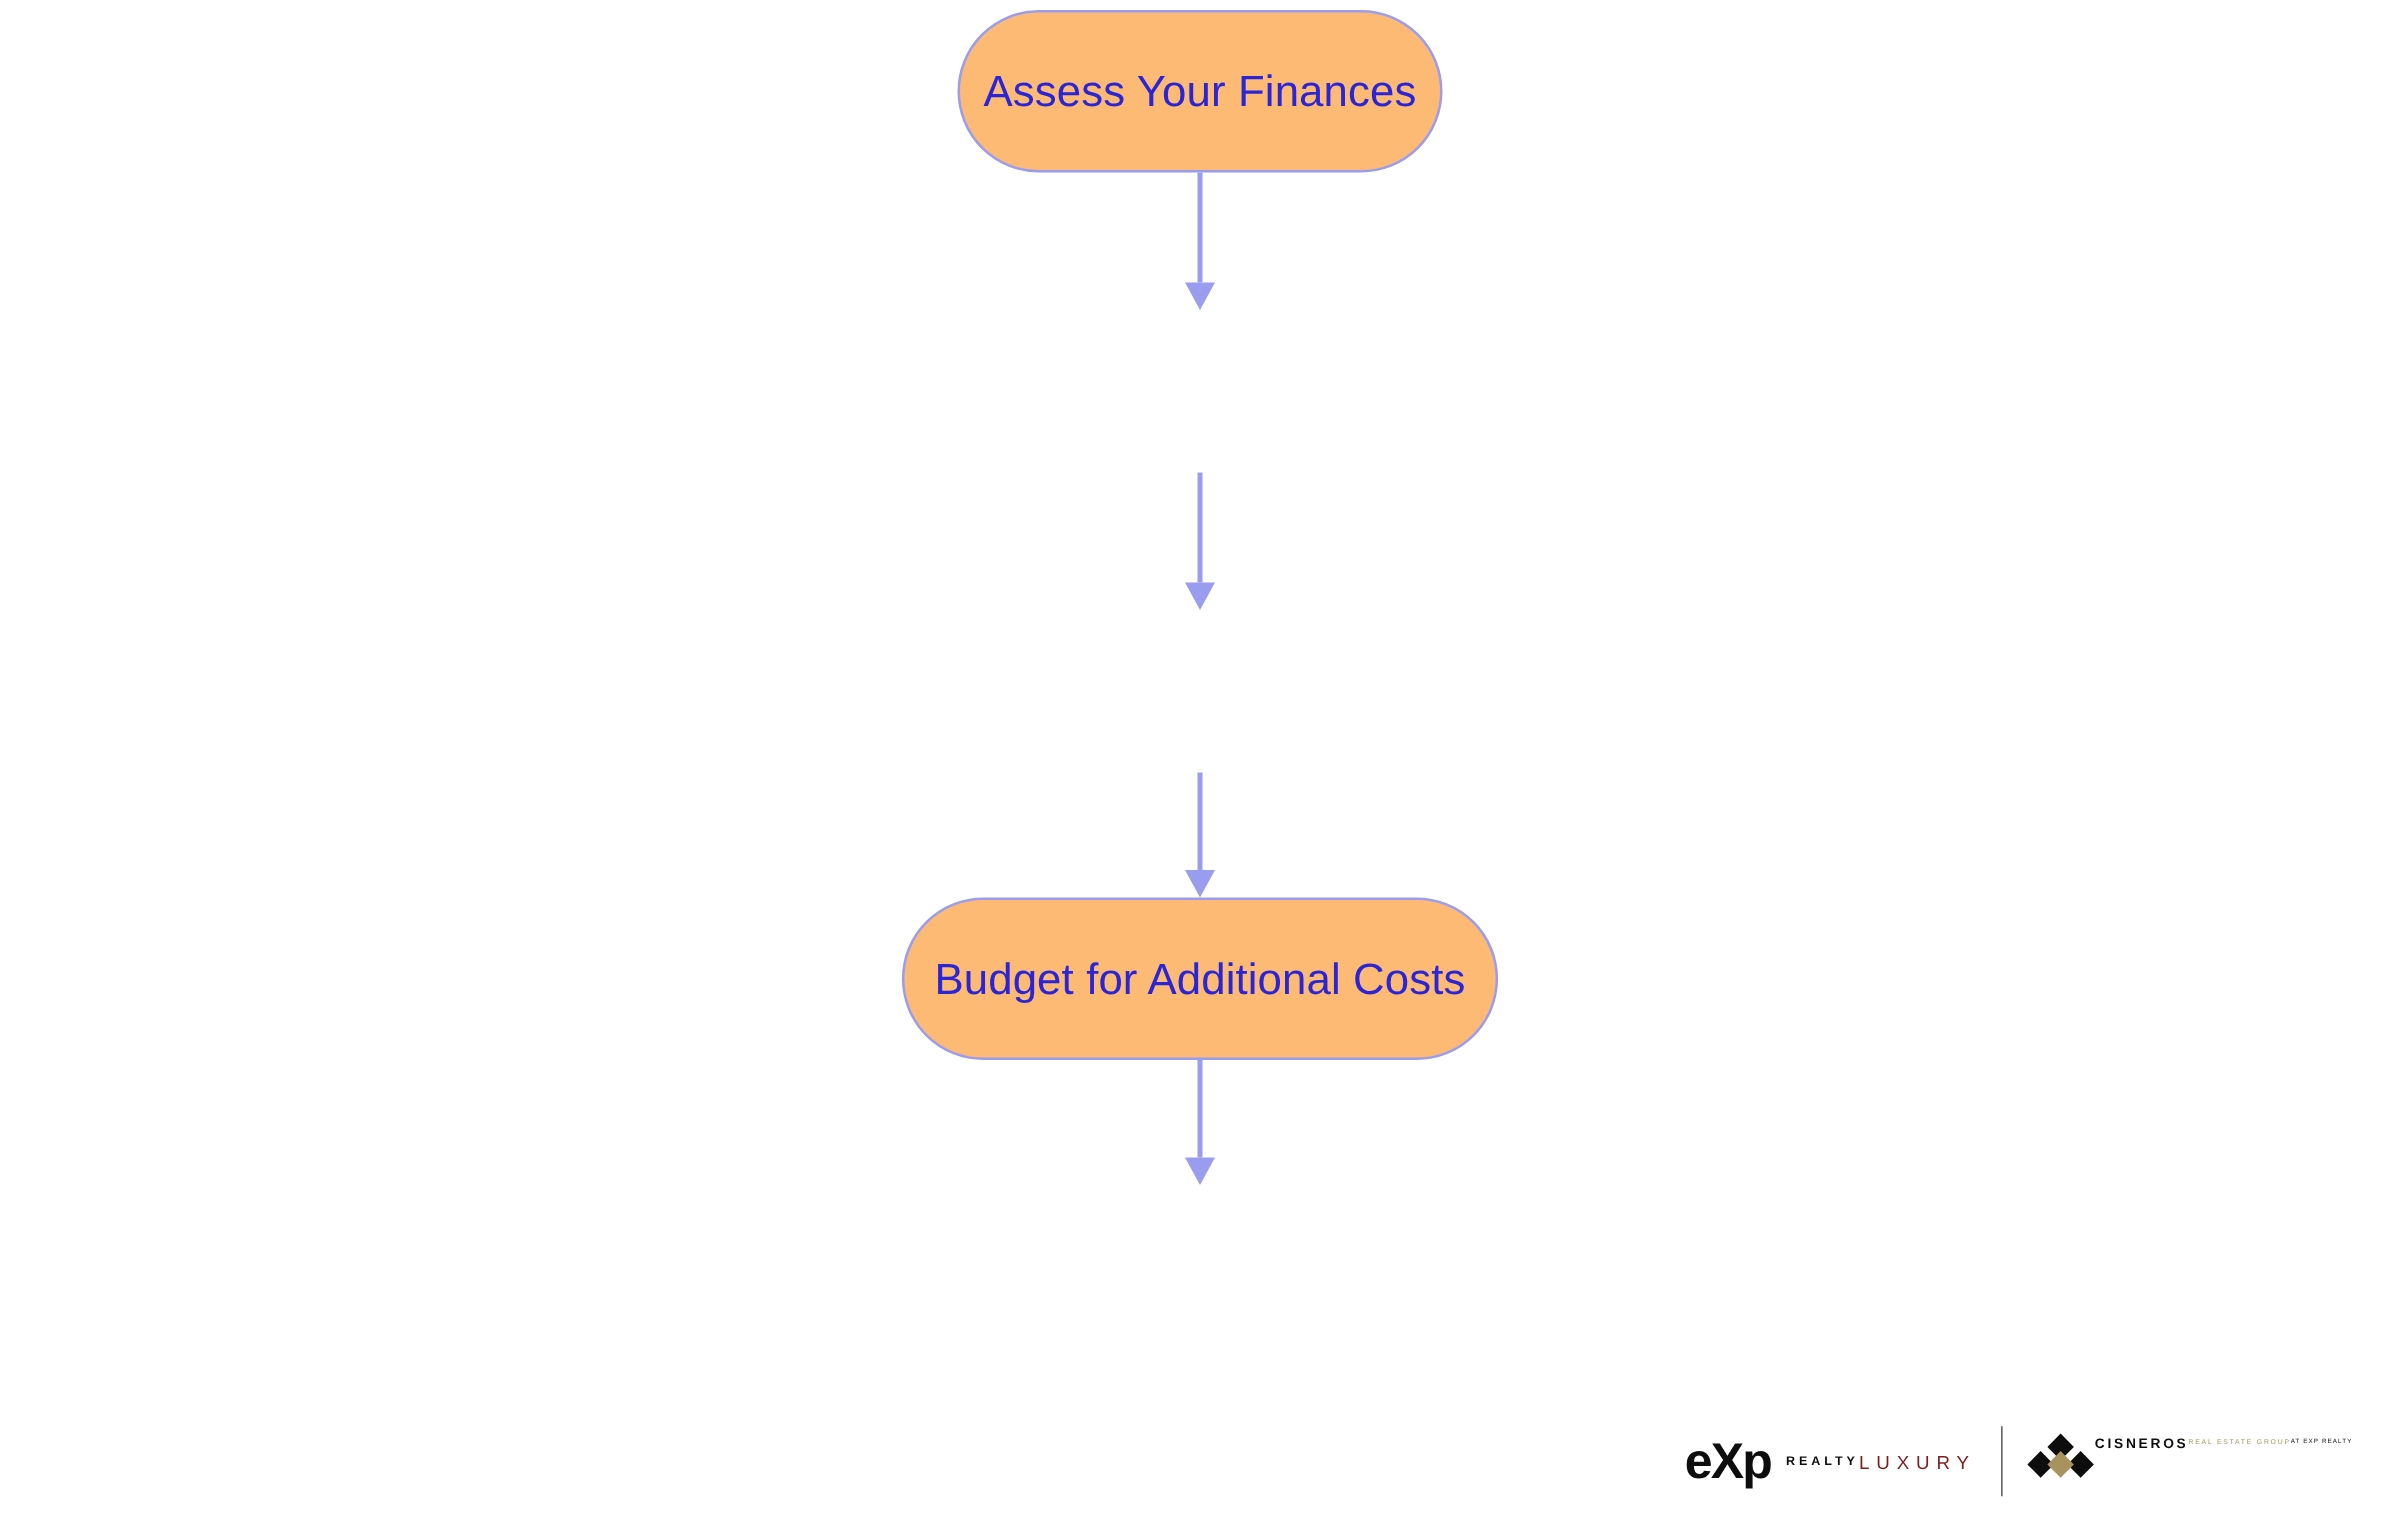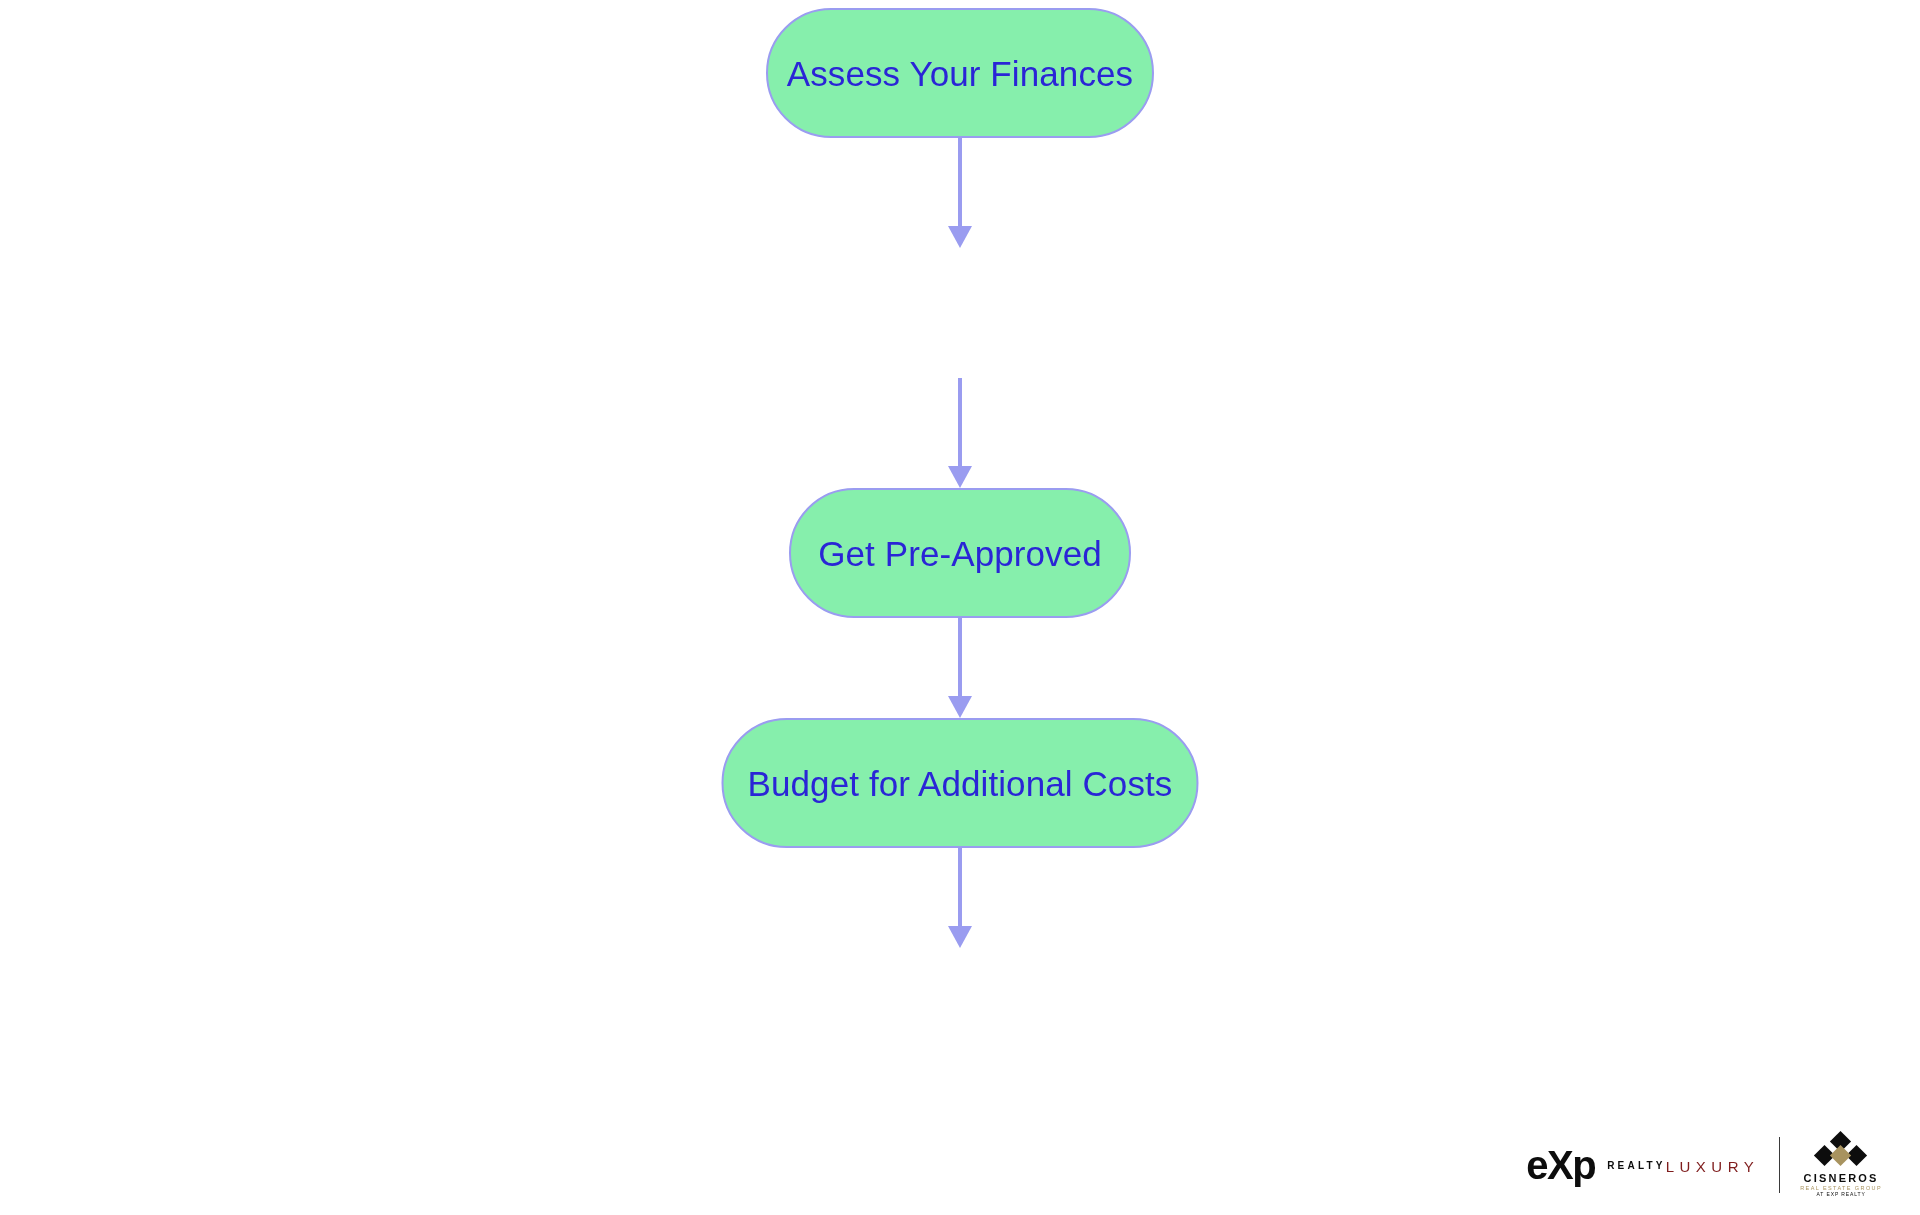--- a/index.html
+++ b/index.html
@@ -23,21 +23,21 @@
     height: 1215px;
   }
 
   
   .node {
     position: absolute;
     box-sizing: border-box;
     display: flex;
     align-items: center;
     justify-content: center;
-    background: #86efac;
+    background: #fdba74;
     border: 2px solid #9a9cf0;
     border-radius: 999px;
     height: 130px;
     left: 50%;
     transform: translateX(-50%);
     text-align: center;
   }
   .node-label {
     color: #2a25d6;
     font-size: 35px;
@@ -130,22 +130,21 @@
   }
 
   .logo-divider {
     width: 1px;
     height: 56px;
     background: #3a3a3a;
   }
 
   .logo-cisneros {
     display: flex;
-    flex-direction: column;
-    align-items: center;
+    flex-direction: row;
     line-height: 1;
   }
   .diamond-cluster {
     position: relative;
     width: 54px;
     height: 34px;
     margin-bottom: 5px;
   }
   .diamond {
     position: absolute;
@@ -193,23 +192,20 @@
     <div class="line"></div>
     <div class="arrowhead"></div>
   </div>
 
 
   <div class="connector connector-2">
     <div class="line"></div>
     <div class="arrowhead"></div>
   </div>
 
-  <div class="node node-3">
-    <span class="node-label">Get Pre-Approved</span>
-  </div>
 
   <div class="connector connector-3">
     <div class="line"></div>
     <div class="arrowhead"></div>
   </div>
 
   <div class="node node-4">
     <span class="node-label">Budget for Additional Costs</span>
   </div>
 

